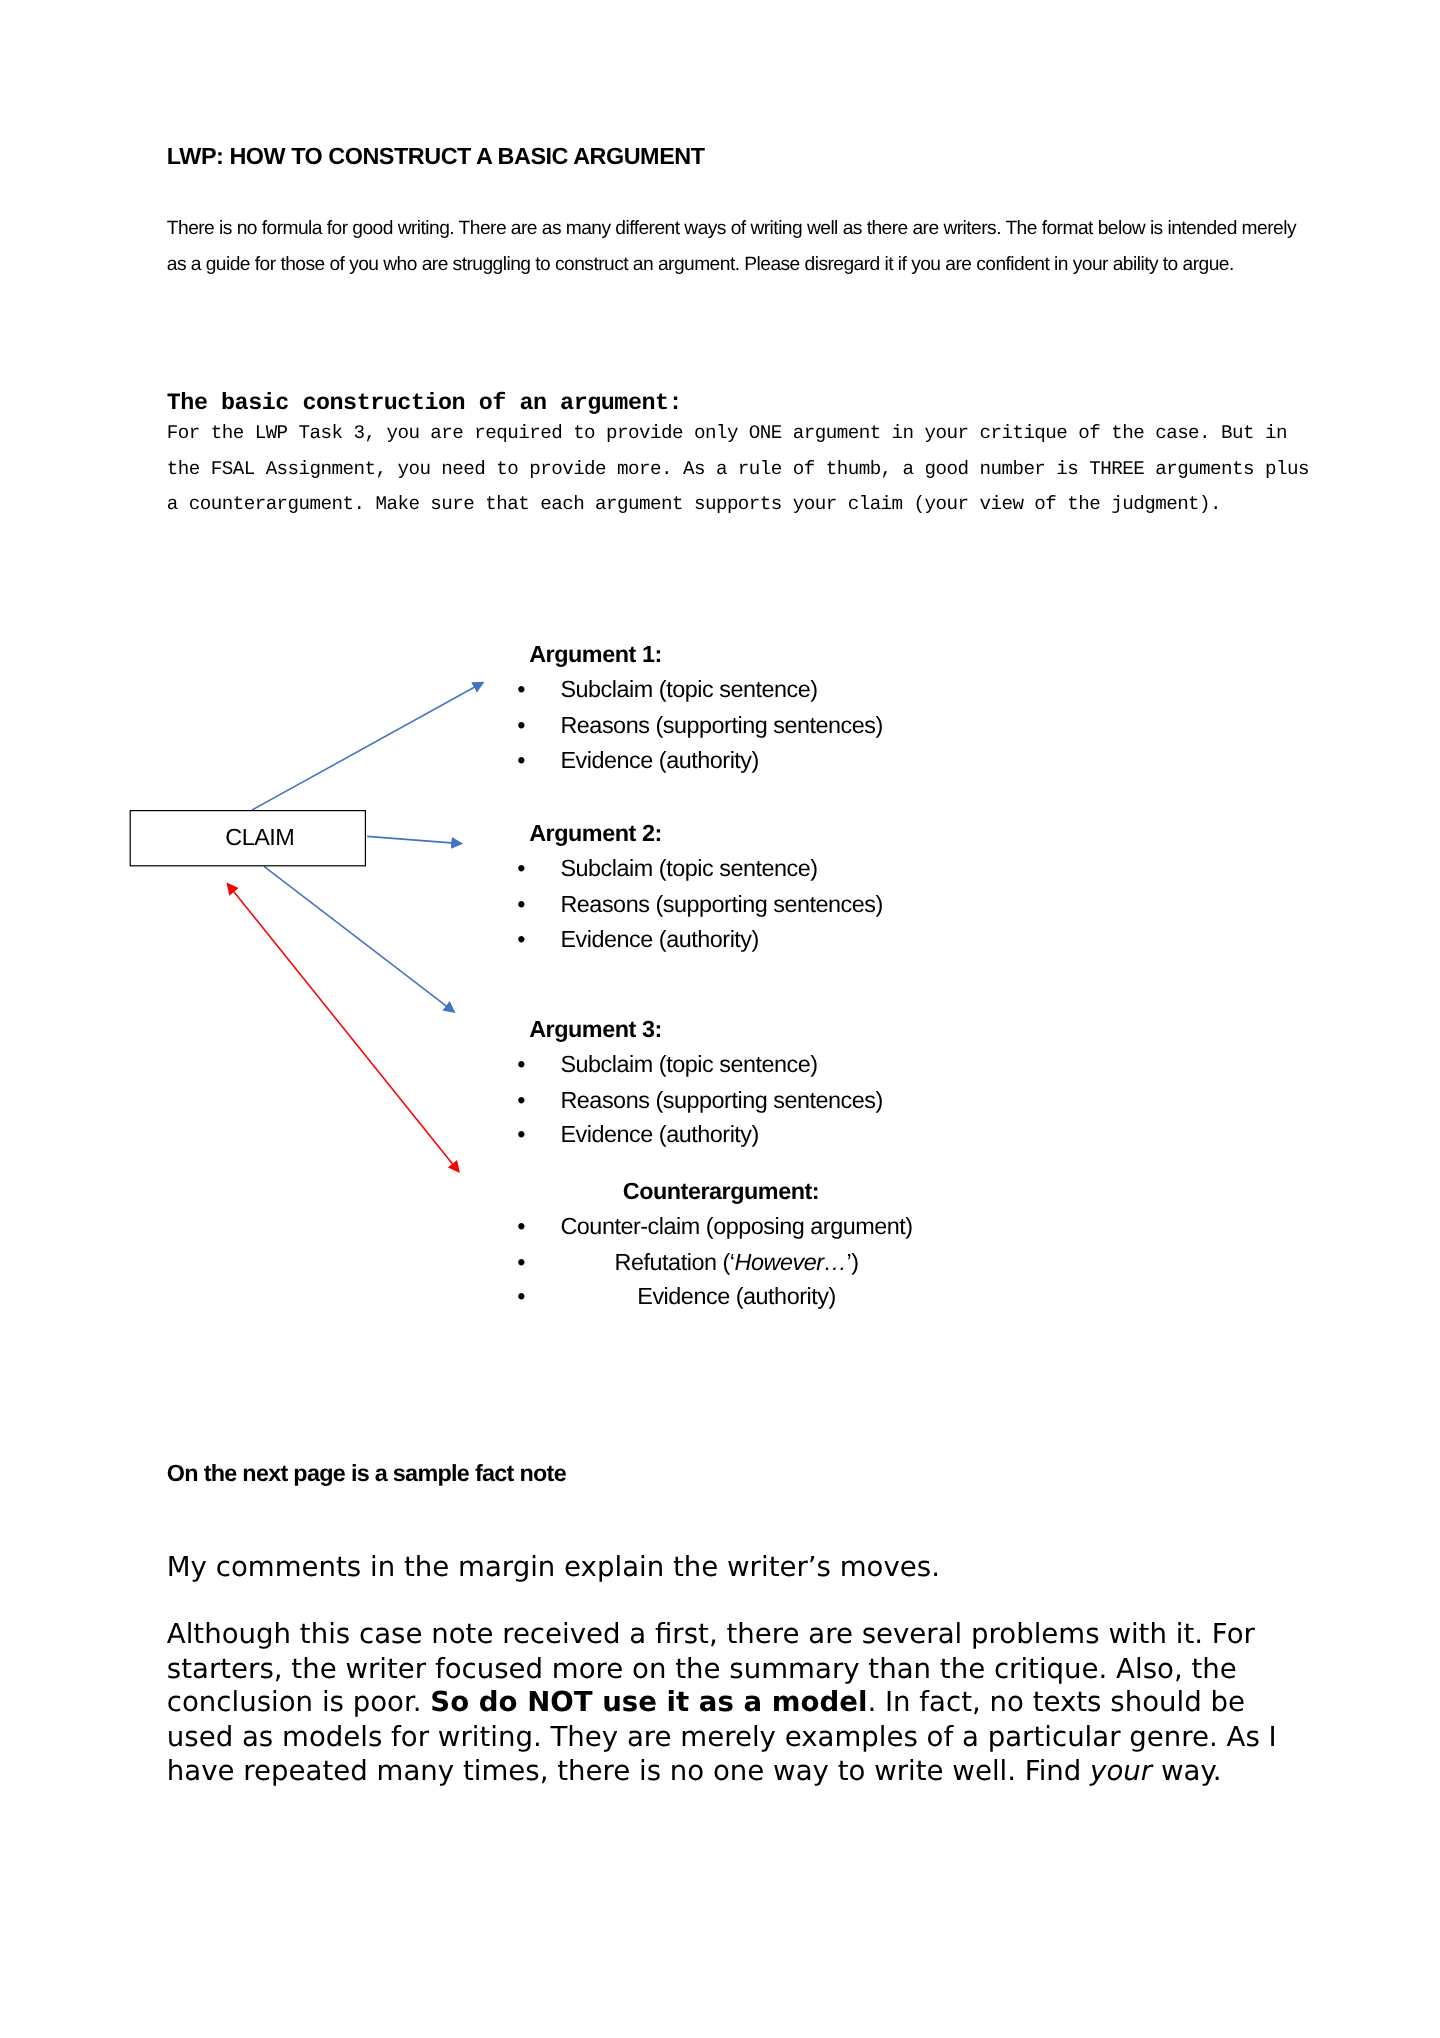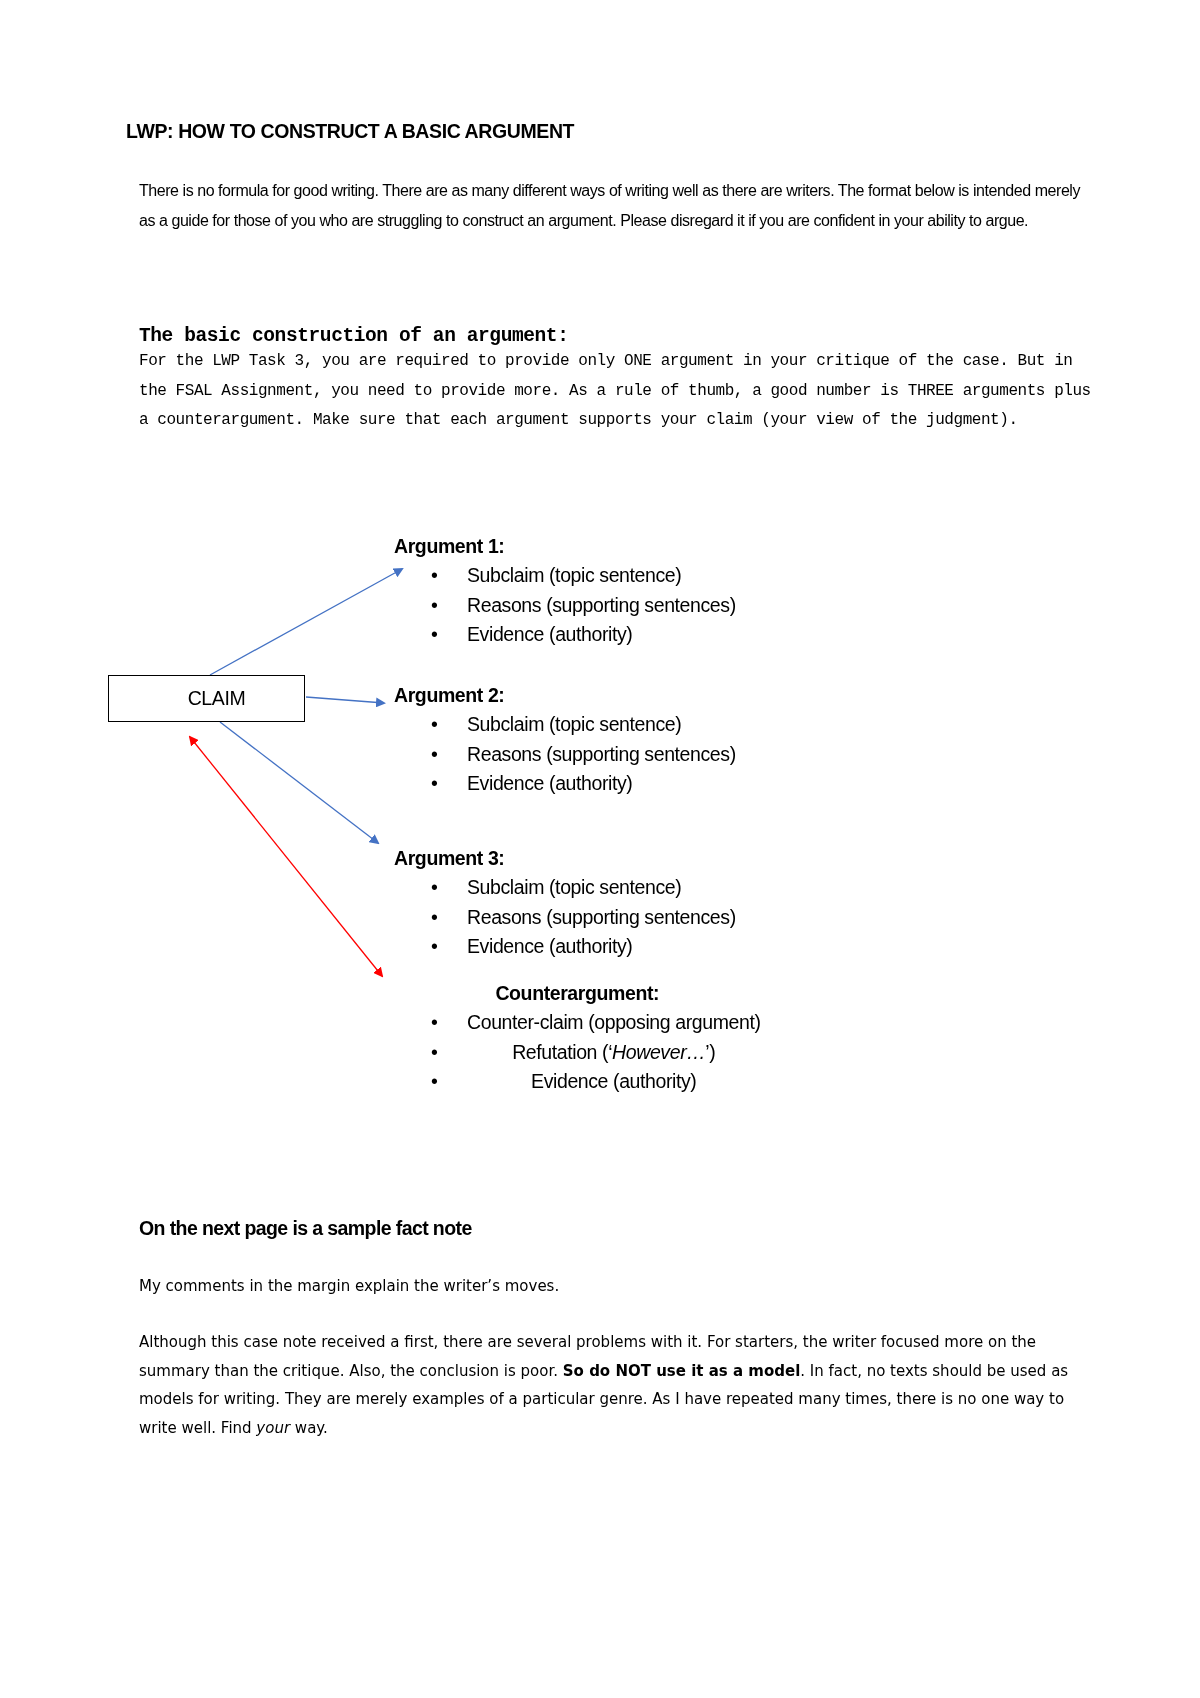--- a/index.html
+++ b/index.html
@@ -1,33 +1,33 @@
 <!DOCTYPE html>
 <html><head>
 <meta charset="utf-8">
 <style>
   html, body { margin: 0; padding: 0; background: #ffffff; }
   body { width: 1200px; height: 1698px; position: relative; overflow: hidden; color: #000; }
   .sans { font-family: "Liberation Sans", "DejaVu Sans", sans-serif; }
   .dv { font-family: "DejaVu Sans", sans-serif; }
   .abs { position: absolute; }
-  .title { left: 126px; top: 120px; font-size: 19.5px; font-weight: bold; letter-spacing: -0.4px; }
+  .title { left: 139px; top: 120px; font-size: 19.5px; font-weight: bold; letter-spacing: -0.4px; }
   .h { font-weight: bold; font-size: 19.5px; letter-spacing: -0.4px; }
   .para { font-size: 16px; line-height: 29.5px; letter-spacing: -0.45px; }
   .block1 { left: 139px; top: 176px; width: 960px; }
   .block2 { left: 139px; top: 325px; width: 960px; font-family: Liberation Mono, monospace; }
   .claim-box { left: 108px; top: 675px; width: 197px; height: 47px; border: 1.5px solid #000; box-sizing: border-box;
     display: flex; align-items: center; justify-content: center; font-size: 19.5px; letter-spacing: -0.4px; padding-left: 20px; }
   .arg { left: 394px; font-size: 19.5px; letter-spacing: -0.4px; }
-  .arg .head { font-weight: bold; line-height: 29px; }
+  .arg .head { font-weight: bold; line-height: 29px; margin-left: 47px; }
   .arg ul { list-style: none; margin: 0; padding: 0; }
   .arg li { position: relative; padding-left: 73px; line-height: 29.5px; }
   .arg li .bullet { position: absolute; left: 37px; top: 0; }
   .next { left: 139px; top: 1217px; font-size: 19.5px; font-weight: bold; letter-spacing: -0.6px; }
-  .dvpara { left: 139px; width: 960px; font-size: 15px; line-height: 28.5px; letter-spacing: 0px; }
+  .dvpara { left: 139px; width: 960px; font-size: 23px; line-height: 28.5px; letter-spacing: 0px; margin-top: 20px; }
   svg.arrows { position: absolute; left: 0; top: 0; }
 </style>
 </head>
 <body>
 
 <div>
 
   <div class="abs title sans">LWP:  HOW TO CONSTRUCT A BASIC ARGUMENT</div>
 
   <div class="abs block1 sans">

